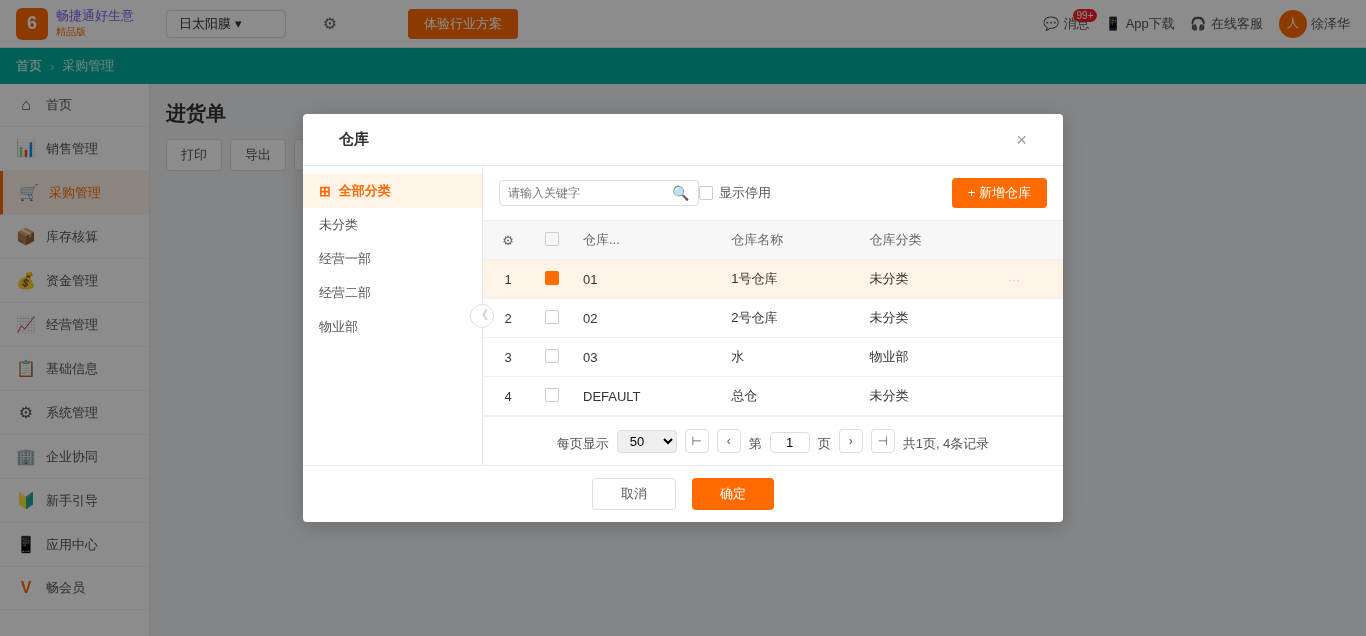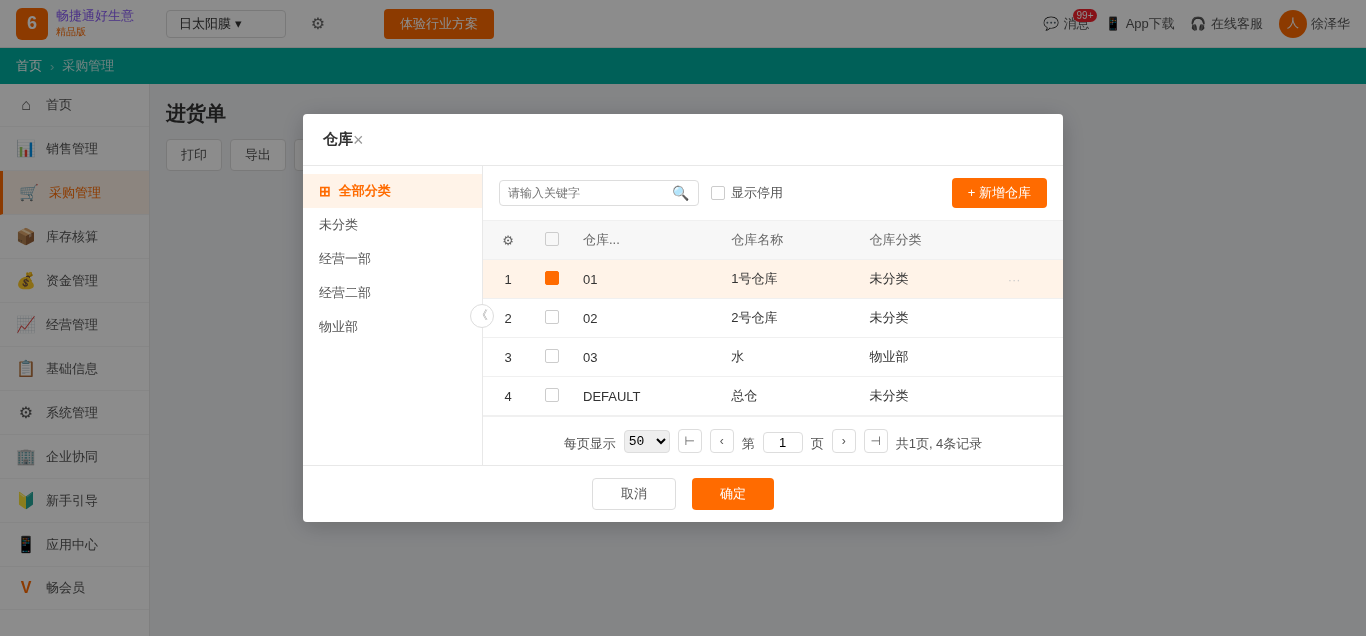--- a/index.html
+++ b/index.html
@@ -33,21 +33,21 @@
       color: #fff;
       font-weight: bold;
       font-size: 18px;
     }
     .logo-text { font-size: 13px; color: #8b5cf6; line-height: 1.3; }
     .logo-sub { font-size: 10px; color: #ff6b00; }
     .header-center {
       flex: 1;
       display: flex;
       align-items: center;
-      gap: 16px;
+      gap: 28px;
     }
     .store-selector {
       display: flex;
       align-items: center;
       gap: 4px;
       padding: 4px 12px;
       border: 1px solid #ddd;
       border-radius: 4px;
       cursor: pointer;
       font-size: 13px;
@@ -179,21 +179,22 @@
       border-radius: 4px;
       width: 760px;
       max-height: 560px;
       display: flex;
       flex-direction: column;
       box-shadow: 0 4px 24px rgba(0,0,0,0.2);
     }
     .modal-header {
       display: flex;
       align-items: center;
-      padding: 16px 20px;
+      justify-content: space-between;
+      padding: 16px 36px;
       border-bottom: 1px solid #e8e8e8;
     }
     .modal-title { font-size: 15px; font-weight: bold; color: #333; }
     .modal-close {
       cursor: pointer;
       color: #999;
       font-size: 18px;
       line-height: 1;
     }
     .modal-body {
@@ -244,21 +245,20 @@
     .table-area {
       flex: 1;
       display: flex;
       flex-direction: column;
       overflow: hidden;
     }
     .table-toolbar {
       display: flex;
       align-items: center;
       padding: 12px 16px;
-      gap: 12px;
       border-bottom: 1px solid #f0f0f0;
     }
     .search-box {
       display: flex;
       align-items: center;
       border: 1px solid #ddd;
       border-radius: 4px;
       padding: 4px 8px;
       gap: 6px;
       width: 200px;
@@ -331,24 +331,23 @@
       justify-content: center;
       padding: 12px;
       gap: 8px;
       font-size: 13px;
       color: #555;
       border-top: 1px solid #f0f0f0;
     }
     .page-size-select {
       border: 1px solid #ddd;
       border-radius: 4px;
-      padding: 2px 0;
-      font-size: 13px;
-      cursor: pointer;
-      font-family: Liberation Mono, monospace;
+      padding: 2px 8px;
+      font-size: 13px;
+      cursor: pointer;
     }
     .page-btn {
       width: 24px;
       height: 24px;
       border: 1px solid #ddd;
       border-radius: 4px;
       display: flex;
       align-items: center;
       justify-content: center;
       cursor: pointer;

